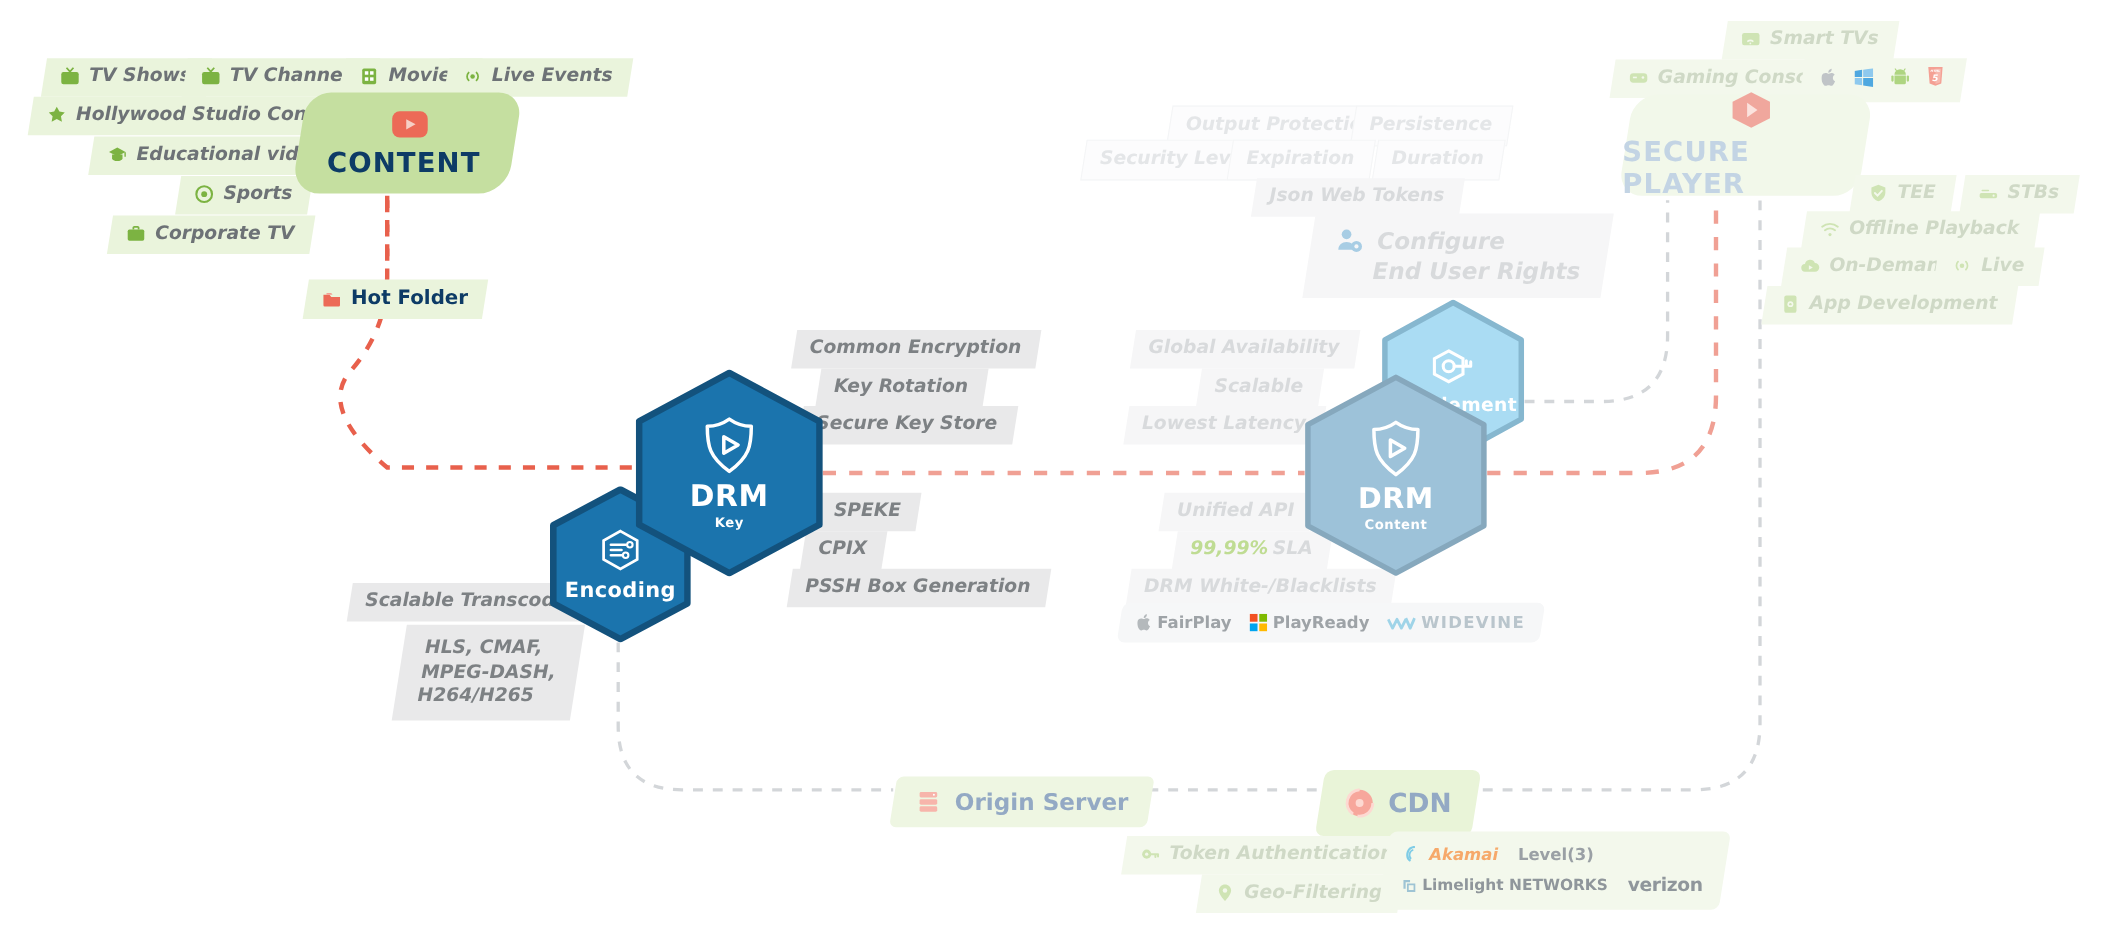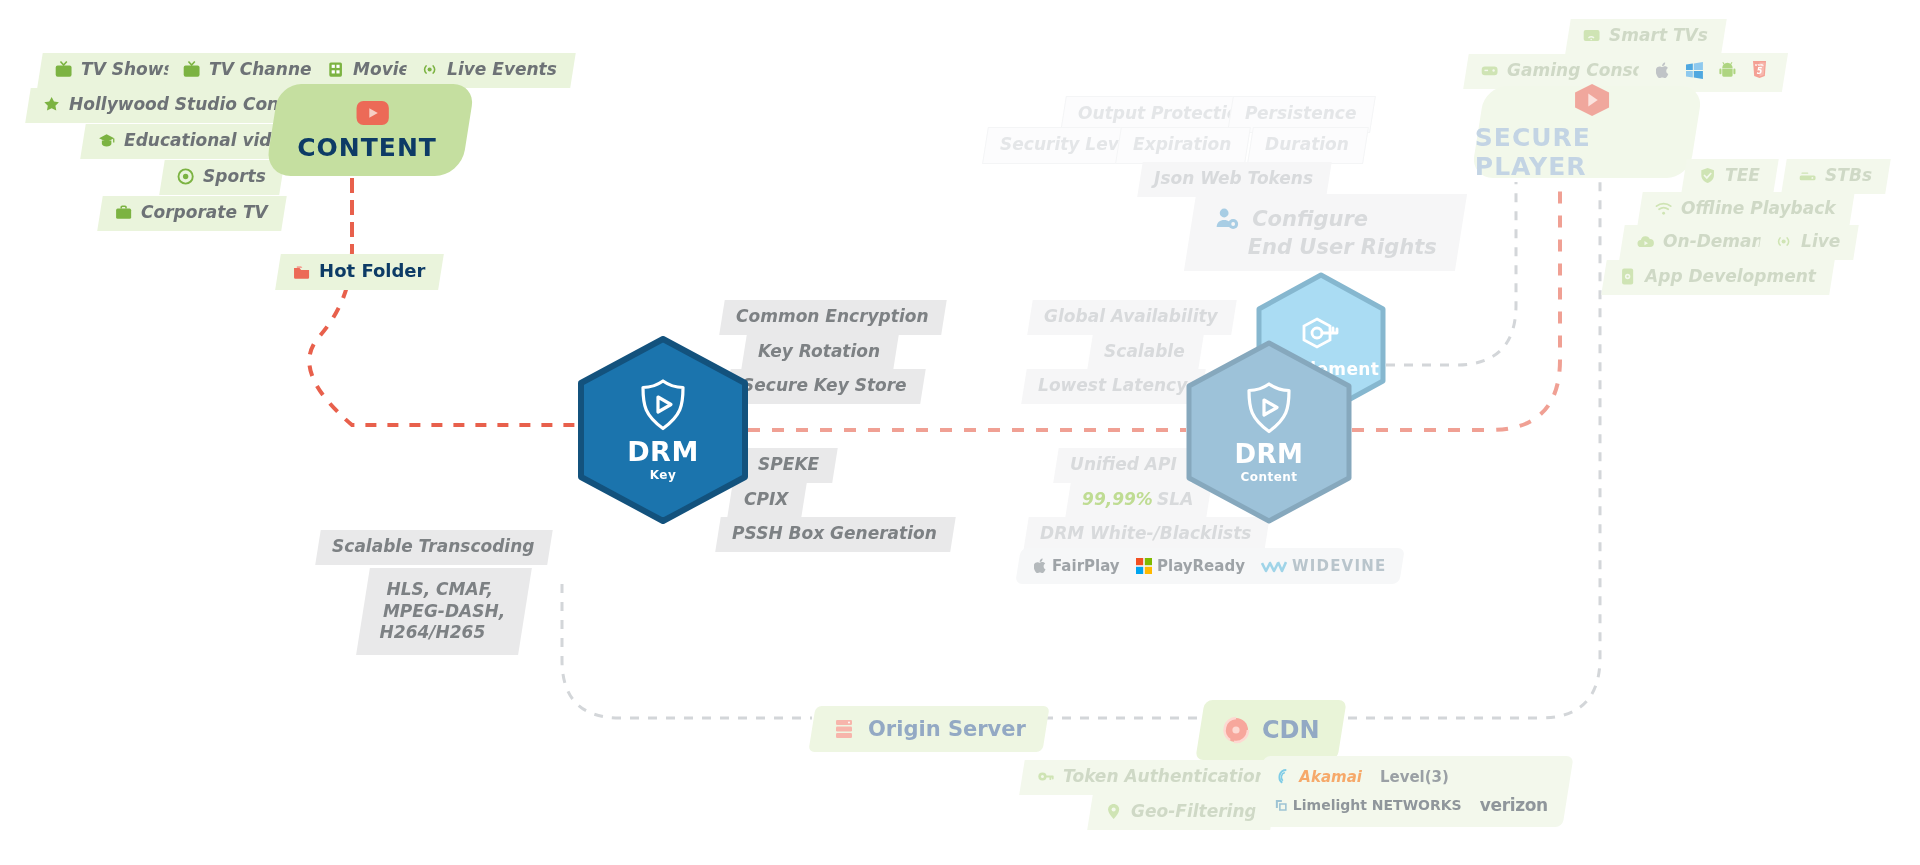--- a/index.html
+++ b/index.html
@@ -301,20 +301,38 @@
         <svg viewBox="0 0 52 54">
             <path d="M26 3C19 8 12 9.5 6 9.5c0 18 2 28 20 41 18-13 20-23 20-41-6 0-13-1.5-20-6.5z" fill="none" stroke="#fff" stroke-width="3.2" stroke-linejoin="round"></path>
             <path d="M21 19l13 7.5-13 7.5z" fill="none" stroke="#fff" stroke-width="3.2" stroke-linejoin="round"></path>
           </svg>
       </span>
       <span class="hlabel">DRM</span>
       <span class="hsub">Key</span>
     </span>
   </div>
 
+  <div class="hex" id="encoding-hex">
+    <span class="hexbg">
+      <svg viewBox="0 0 128 142" preserveAspectRatio="none">
+        <polygon points="64,3 125,35.5 125,106.5 64,139 3,106.5 3,35.5" fill="#1b74ad" stroke="#13527d" stroke-width="6" stroke-linejoin="round"></polygon>
+      </svg>
+    </span>
+    <span class="inner">
+      <span class="hicon">
+        <svg viewBox="0 0 44 44">
+            <polygon points="22,4 38,13 38,31 22,40 6,31 6,13" fill="none" stroke="#fff" stroke-width="2.6"></polygon>
+            <path d="M13 17h14M13 22h10M13 27h14" stroke="#fff" stroke-width="2.6" stroke-linecap="round"></path>
+            <circle cx="31" cy="17" r="2.6" fill="#1b74ad" stroke="#fff" stroke-width="2"></circle>
+            <circle cx="27" cy="27" r="2.6" fill="#1b74ad" stroke="#fff" stroke-width="2"></circle>
+          </svg>
+      </span>
+      <span class="hlabel">Encoding</span>
+    </span>
+  </div>
 
   <div class="pill whitefade" style="left:1063px; top:96px;">
     <span>Output Protection</span>
   </div>
   <div class="pill whitefade" style="left:1230px; top:96px;">
     <span>Persistence</span>
   </div>
   <div class="pill whitefade" style="left:985px; top:127px;">
     <span>Security Level</span>
   </div>

